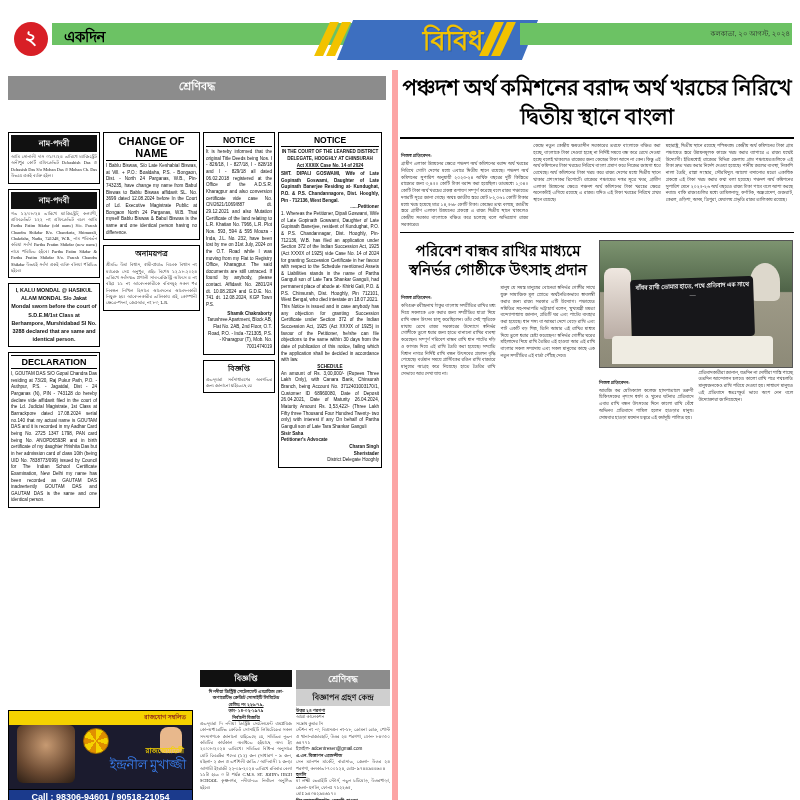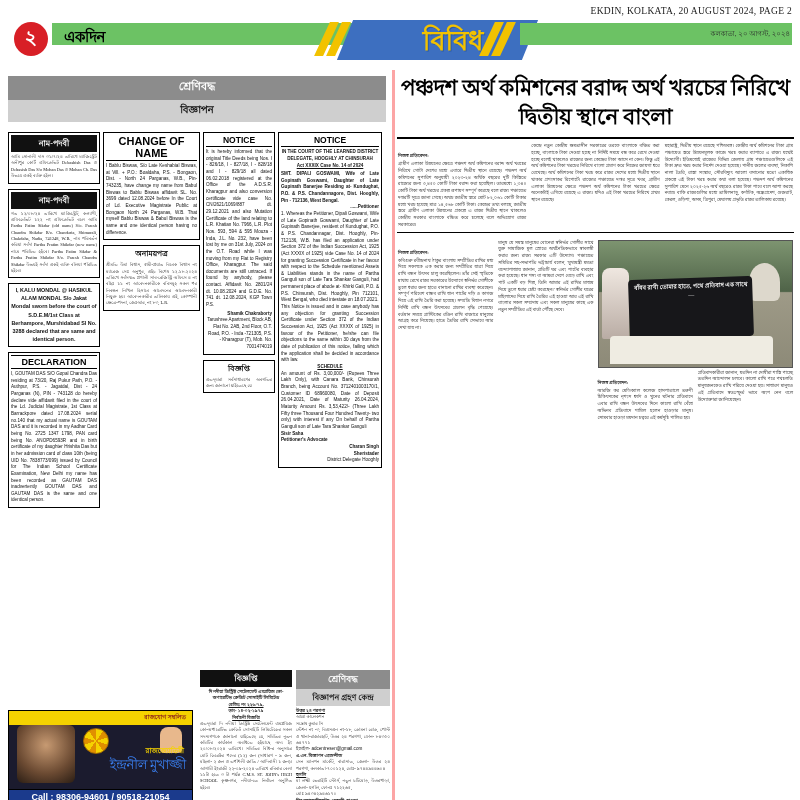--- a/index.html
+++ b/index.html
@@ -56,21 +56,21 @@
   }
   .mast-info-bn {
     position:absolute; right:10px; top:28px; width:280px; text-align:right;
     font-size:7px; color:#2a2a2a; font-family:"Liberation Serif", serif;
   }
 
   
   .body-wrap { position:relative; width:800px; height:730px; }
   .left-zone { position:absolute; left:4px; top:0; width:386px; height:730px; }
   .right-zone { position:absolute; left:392px; top:0; width:404px; height:730px;
-                border-left:3px solid #fca5a5; }
+                border-left:6px solid #fca5a5; }
 
   
   .cls-banner { width:378px; margin:6px 0 0 4px; }
   .cls-banner .b1 {
     background:#8c8c8c; color:#fff; text-align:center;
     font-size:11px; font-weight:bold; padding:2px 0 3px;
     font-family:"Liberation Serif", serif;
   }
   .cls-banner .b2 {
     background:#cfcfcf; color:#111; text-align:center;
@@ -229,31 +229,29 @@
   <div class="masthead">
     <div class="mast-red-circle">২</div>
     <div class="mast-green-bar">
       <span class="logo-text">একদিন</span>
     </div>
     <div class="slash-grp slash-a"><span></span><span></span></div>
     <div class="mast-blue-par"></div>
     <div class="mast-bibidh">বিবিধ</div>
     <div class="slash-grp slash-b"><span></span><span></span></div>
     <div class="mast-green-bar2"></div>
-    <div class="mast-info">EKDIN, KOLKATA, 20 AUGUST 2024, PAGE 2</div>
     <div class="mast-info-bn">কলকাতা, ২০ আগস্ট, ২০২৪</div>
   </div>
 
   <div class="body-wrap">
 
     <div class="left-zone">
 
       <div class="cls-banner">
         <div class="b1">শ্রেণিবদ্ধ</div>
-        <div class="b2">বিজ্ঞাপন</div>
       </div>
 
       <div class="ad-cols">
 
         <div class="adcol c1">
           <div class="adbox">
             <div class="hdr-black">নাম-পদবী</div>
             <div class="body-txt bn">আমি সোনালী দাস ৩১/৭/২৪ তারিখে ম্যাজিস্ট্রেট অনীপুর কোর্ট এফিডেভিট Debashish Das ও Debasish Das S/o Mohan Das ও Mohan Ch. Das উভয়ে একই ব্যক্তি হইল।</div>
           </div>
           <div class="adbox">
@@ -382,20 +380,21 @@
         <div class="art-col">
           <div class="art-txt">মহারাষ্ট্র, দ্বিতীয় স্থানে রয়েছে পশ্চিমবঙ্গ। কেন্দ্রীয় অর্থ কমিশনের টাকা গ্রাম পঞ্চায়েত স্তরে উন্নয়নমূলক কাজে খরচ করার ব্যাপারে এ রাজ্য যথেষ্ট উদ্যোগী। ইতিমধ্যেই রাজ্যের বিভিন্ন জেলায় গ্রাম পঞ্চায়েতগুলিকে এই টাকা দ্রুত খরচ করার নির্দেশ দেওয়া হয়েছে। পানীয় জলের ব্যবস্থা, নিকাশি নালা তৈরি, রাস্তা সংস্কার, সৌরবিদ্যুৎ আলো বসানোর মতো একাধিক প্রকল্পে এই টাকা খরচ করার কথা বলা হয়েছে। পঞ্চদশ অর্থ কমিশনের সুপারিশ মেনে ২০২৫-২৬ অর্থ বছরেও রাজ্য টাকা পাবে বলে আশা করছে নবান্ন। বাকি রাজ্যগুলির মধ্যে তামিলনাড়ু, কর্ণাটক, অন্ধ্রপ্রদেশ, গুজরাট, কেরল, ওড়িশা, অসম, ত্রিপুরা, মেঘালয় প্রভৃতি রাজ্য তালিকায় রয়েছে।</div>
         </div>
       </div>
 
       <div class="rule-thin"></div>
 
       <div class="two-stories">
 
         <div class="story">
+          <div class="story-head">পরিবেশ বান্ধব রাখির মাধ্যমে স্বনির্ভর গোষ্ঠীকে উৎসাহ প্রদান</div>
           <div class="art-cols" style="padding:0;">
             <div class="art-col">
               <span class="art-txt lead-bold">নিজস্ব প্রতিবেদন:</span>
               <div class="art-txt">কবিগুরু রবীন্দ্রনাথ ঠাকুর বাংলায় সম্প্রীতির রাখির মধ্য দিয়ে সকলকে এক করার জন্য সম্প্রীতির যাত্রা দিয়ে রাখি বন্ধন উৎসব চালু করেছিলেন। তাঁর সেই স্মৃতিকে মাথায় রেখে রাজ্য সরকারের উদ্যোগে স্বনির্ভর গোষ্ঠীকে তুলে ধরার জন্য হাতে বানানো রাখির ব্যবস্থা করেছেন। সম্পূর্ণ পরিবেশ বান্ধব রাখি ধান পাটের দড়ি ও কাগজ দিয়ে এই রাখি তৈরি করা হয়েছে। সম্প্রতি বিধান নগরে নির্দিষ্ট রাখি বন্ধন উৎসবের প্রচলন বৃদ্ধি পেয়েছে। বর্তমান সময়ে প্লাস্টিকের রঙিন রাখি বাজারে মানুষের আগ্রহ করে নিয়েছে। হাতে তৈরির রাখি সেভাবে আর দেখা যায় না।</div>
             </div>
             <div class="art-col">
               <div class="art-txt">মানুষ যে সমস্ত মানুষের বোনেরা স্বনির্ভর গোষ্ঠীর সাথে যুক্ত সামাজিক মূল স্রোতে অর্থনৈতিকভাবে স্বাবলম্বী করার জন্য রাজ্য সরকার এটি উদ্যোগ। পঞ্চায়েত সমিতির সহ-সভাপতি ভট্টাচার্য বলেন, 'মুখ্যমন্ত্রী মমতা বন্দ্যোপাধ্যায় জানান, প্রতিটি ঘর এবং পাটের ব্যবহার করা হয়েছে। ধান শস্য বা আমরা দেশে বেড়ে রাখি এবং পাট একটি বড় শিল্প, তিনি আমার এই রাখির মাধ্যম দিয়ে তুলে ধরার চেষ্টা করেছেন।' স্বনির্ভর গোষ্ঠীর ঘরের মহিলাদের দিয়ে রাখি তৈরির এই হাওয়া আর এই রাখি বাংলার সকল সম্প্রদায় এবং সকল মানুষের কাছে এক নতুন সম্প্রীতির এই বার্তা পৌঁছে দেবে।</div>
             </div>
           </div>
         </div>

